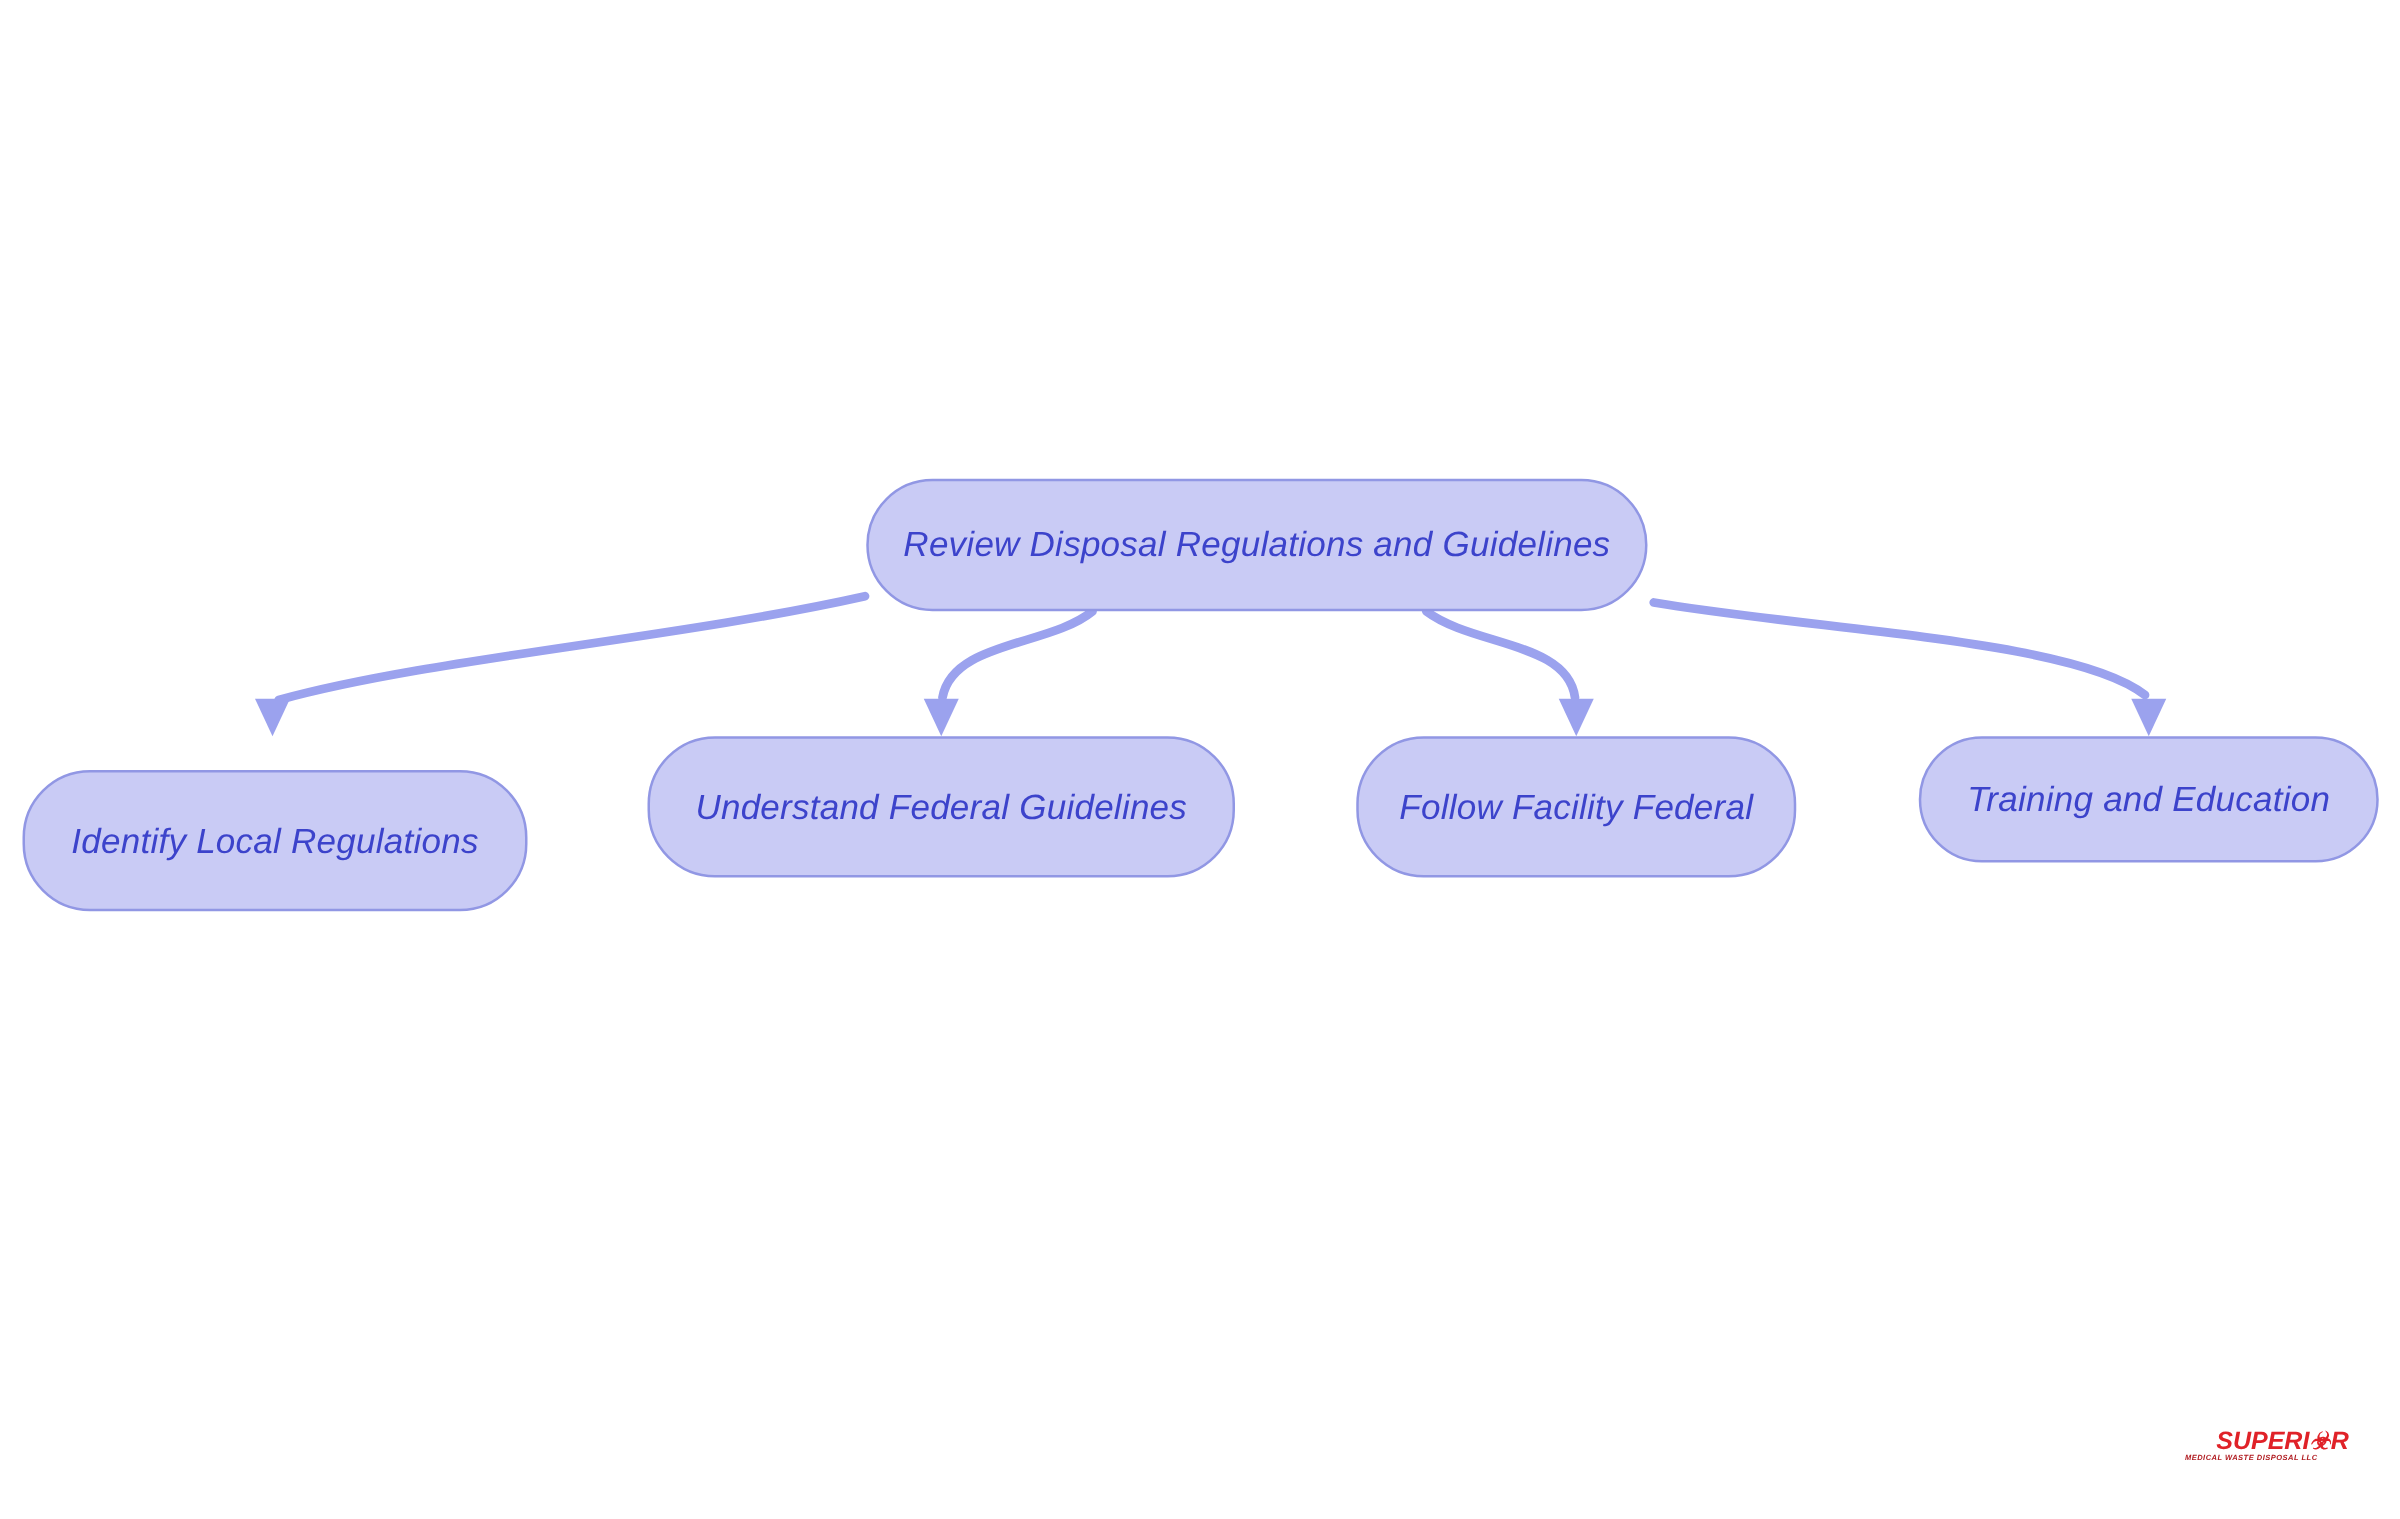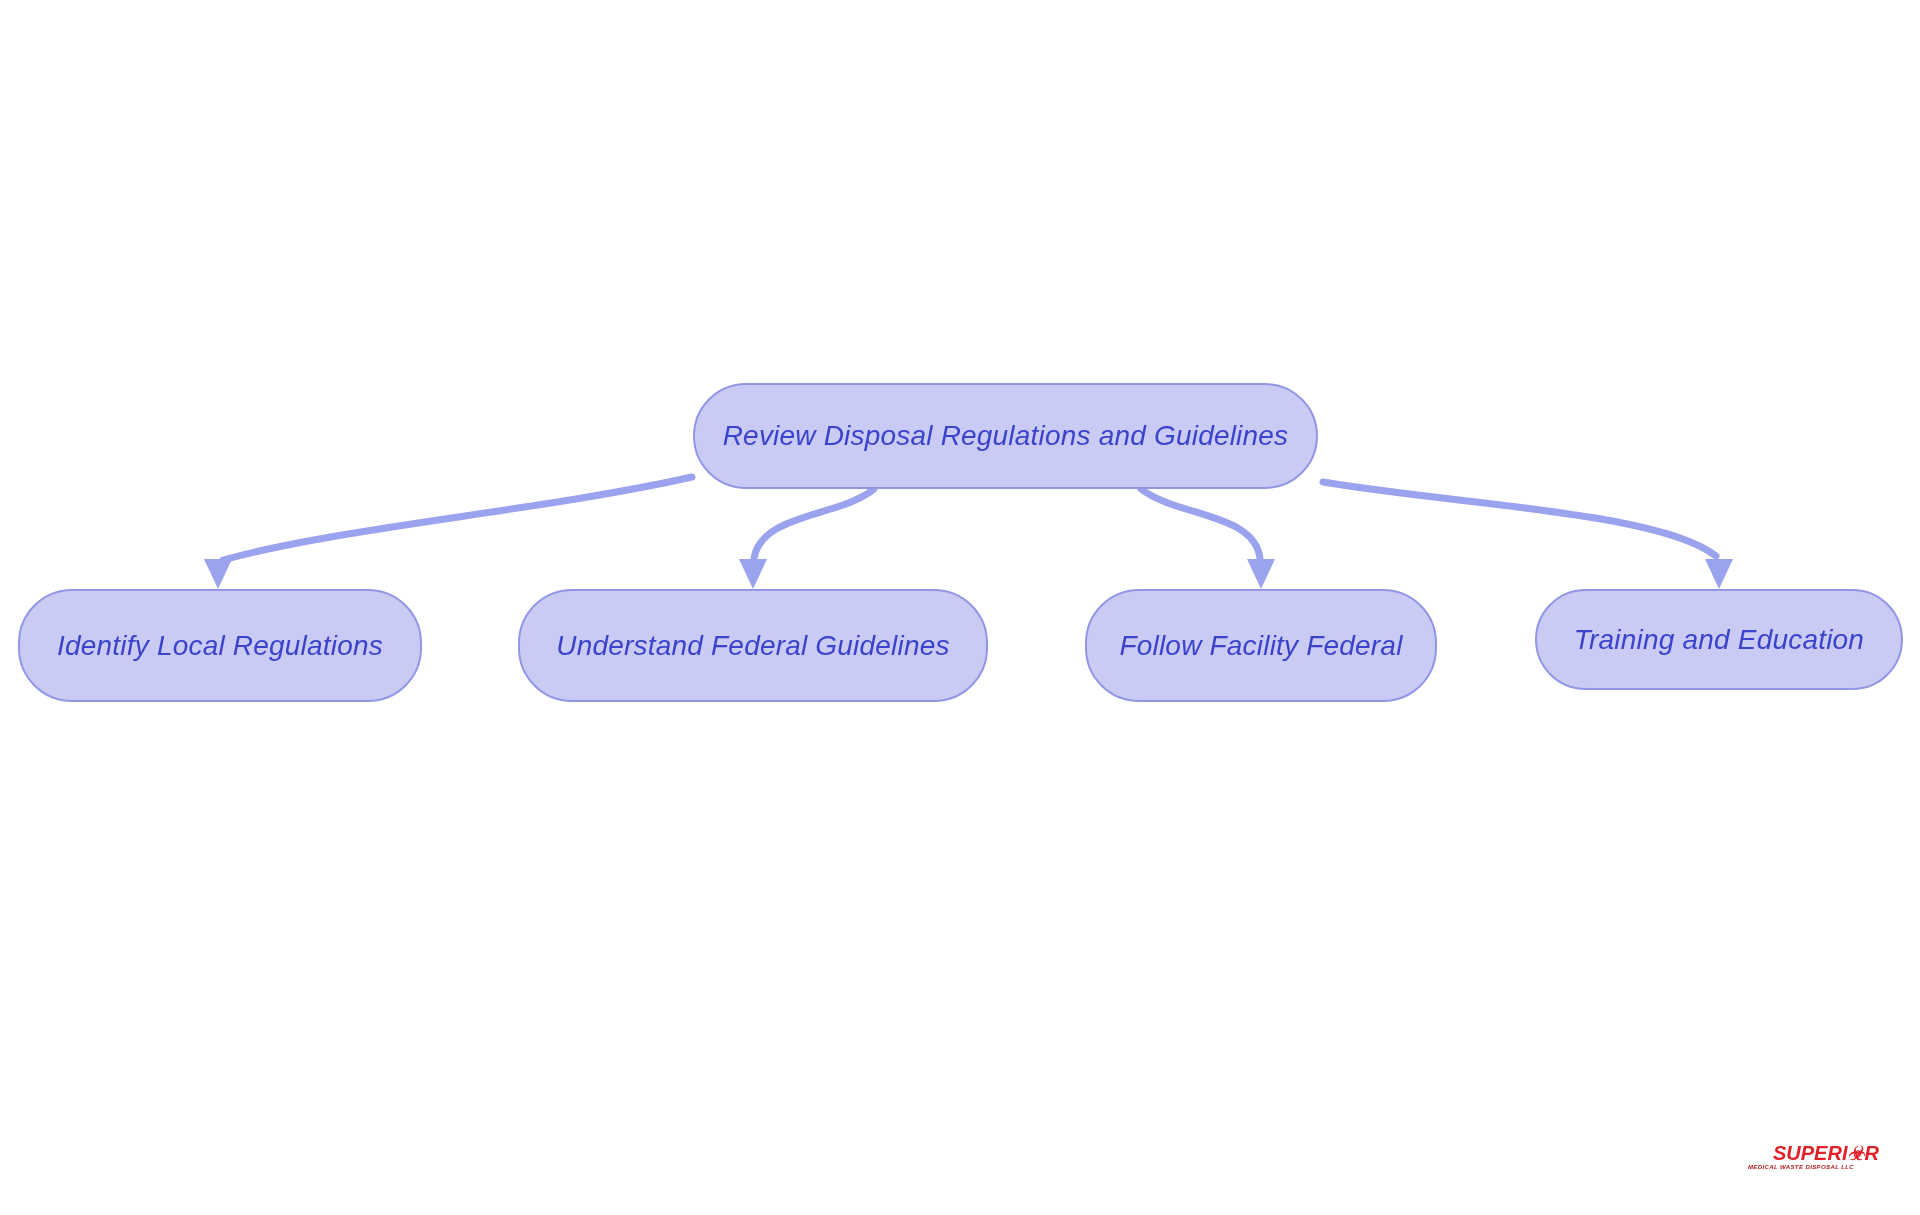--- a/index.html
+++ b/index.html
@@ -32,21 +32,21 @@
     display: flex;
     align-items: center;
     justify-content: center;
     text-align: center;
     color: #3c43cb;
     font-size: 28px;
     letter-spacing: 0.2px;
     padding: 0 20px;
   }
   .node-root  { left: 693px;  top: 383px; width: 625px; height: 106px; }
-  .node-c1    { left: 18px;   top: 589px; width: 404px; height: 113px; }
+  .node-c1    { left: 18px;   top: 616px; width: 404px; height: 113px; }
   .node-c2    { left: 518px;  top: 589px; width: 470px; height: 113px; }
   .node-c3    { left: 1085px; top: 589px; width: 352px; height: 113px; }
   .node-c4    { left: 1535px; top: 589px; width: 368px; height: 101px; }
 
   .edge-path {
     fill: none;
     stroke: #9ba2ee;
     stroke-width: 7px;
     stroke-linecap: round;
   }

